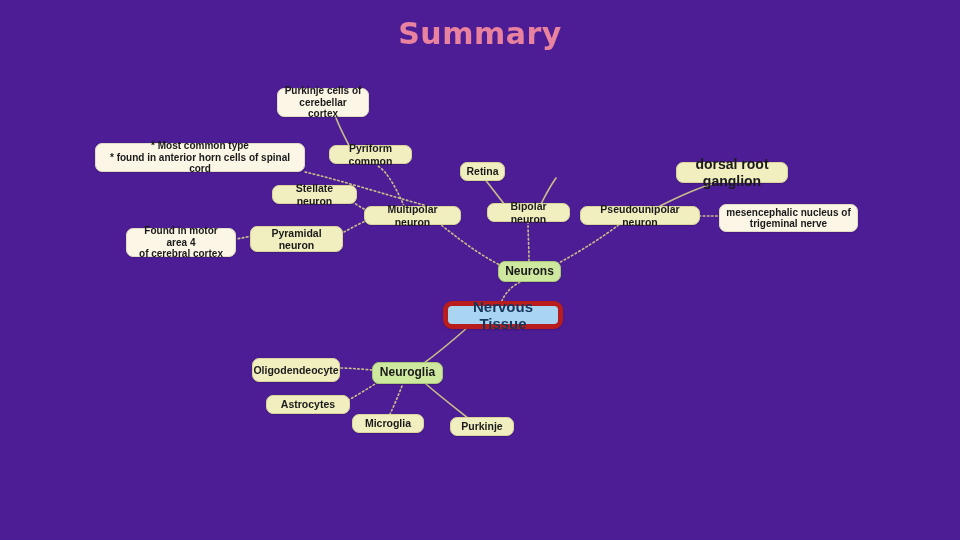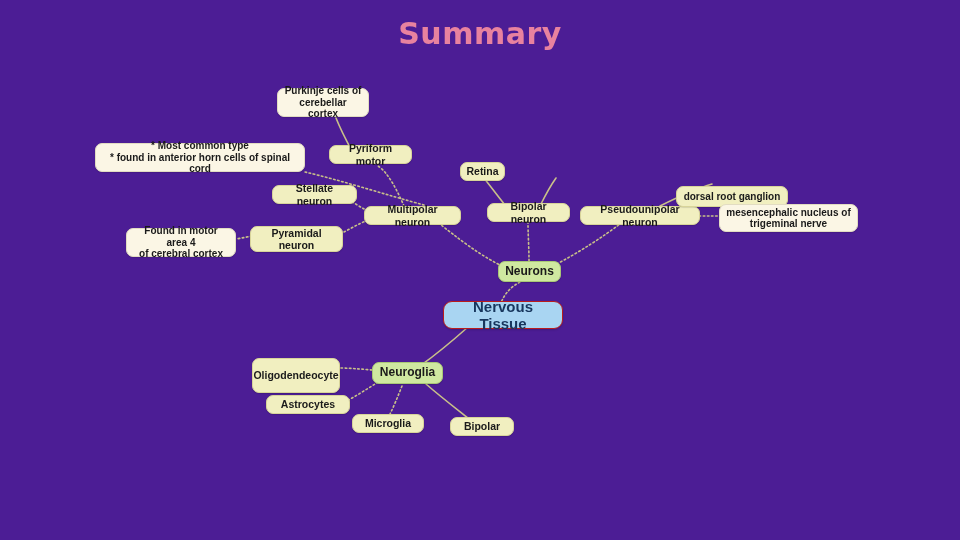--- a/index.html
+++ b/index.html
@@ -43,21 +43,21 @@
     justify-content: center;
     text-align: center;
     border-radius: 7px;
     line-height: 1.15;
     white-space: pre-line;
     padding: 2px 6px;
   }
   
   .n-root {
     background: #a9d5f2;
-    border: 1px solid #b91c1c;
+    border: 5px solid #b91c1c;
     color: #17365d;
     font-size: 15px;
     font-weight: bold;
     border-radius: 9px;
     box-shadow: 0 1px 2px rgba(0,0,0,0.18);
   }
   
   .n-branch {
     background: #cfe8a0;
     border: 1px solid #a9c877;
@@ -77,21 +77,21 @@
   }
   
   .n-note {
     background: #fbf6e5;
     border: 1px solid #e2dcc2;
     color: #1a1a1a;
     font-size: 10px;
     font-weight: bold;
     box-shadow: 0 1px 1px rgba(0,0,0,0.10);
   }
-  .n-small { font-size: 10px; margin-top: 24px; }
+  .n-small { font-size: 14px; }
 </style>
 </head>
 <body>
 
 <div id="slide">
 
   <div id="title">Summary</div>
 
   <svg id="canvas" viewBox="0 0 960 540" xmlns="http://www.w3.org/2000/svg">
     <g fill="none" stroke="#c9c089" stroke-width="1.6" stroke-linecap="round" stroke-dasharray="1.6 2.6">
@@ -145,40 +145,40 @@
   <div class="node n-leaf" style="left:364px; top:206px; width:97px; height:19px;">Multipolar neuron</div>
 
   <div class="node n-leaf" style="left:487px; top:203px; width:83px; height:19px;">Bipolar neuron</div>
 
   <div class="node n-leaf" style="left:580px; top:206px; width:120px; height:19px;">Pseudounipolar neuron</div>
 
   <div class="node n-leaf" style="left:250px; top:226px; width:93px; height:26px;">Pyramidal neuron</div>
 
   <div class="node n-leaf" style="left:272px; top:185px; width:85px; height:19px;">Stellate neuron</div>
 
-  <div class="node n-leaf" style="left:329px; top:145px; width:83px; height:19px;">Pyriform motor</div>
+  <div class="node n-leaf" style="left:329px; top:145px; width:83px; height:19px;">Pyriform common</div>
 
   <div class="node n-note" style="left:277px; top:88px; width:92px; height:29px;">Purkinje cells of
 cerebellar cortex</div>
 
   <div class="node n-note" style="left:95px; top:143px; width:210px; height:29px;">* Most common type
 * found in anterior horn cells of spinal cord</div>
 
   <div class="node n-note" style="left:126px; top:228px; width:110px; height:29px;">Found in motor area 4
 of cerebral cortex</div>
 
   <div class="node n-leaf" style="left:460px; top:162px; width:45px; height:19px;">Retina</div>
 
 
   <div class="node n-leaf n-small" style="left:676px; top:162px; width:112px; height:21px;">dorsal root ganglion</div>
 
   <div class="node n-note" style="left:719px; top:204px; width:139px; height:28px;">mesencephalic nucleus of
 trigeminal nerve</div>
 
-  <div class="node n-leaf" style="left:252px; top:358px; width:88px; height:35px;">Oligodendeocyte</div>
+  <div class="node n-leaf" style="left:252px; top:358px; width:88px; height:24px;">Oligodendeocyte</div>
 
   <div class="node n-leaf" style="left:266px; top:395px; width:84px; height:19px;">Astrocytes</div>
 
   <div class="node n-leaf" style="left:352px; top:414px; width:72px; height:19px;">Microglia</div>
 
-  <div class="node n-leaf" style="left:450px; top:417px; width:64px; height:19px;">Bipolar</div>
+  <div class="node n-leaf" style="left:450px; top:417px; width:64px; height:19px;">Purkinje</div>
 
 </div>
 
 </body></html>

